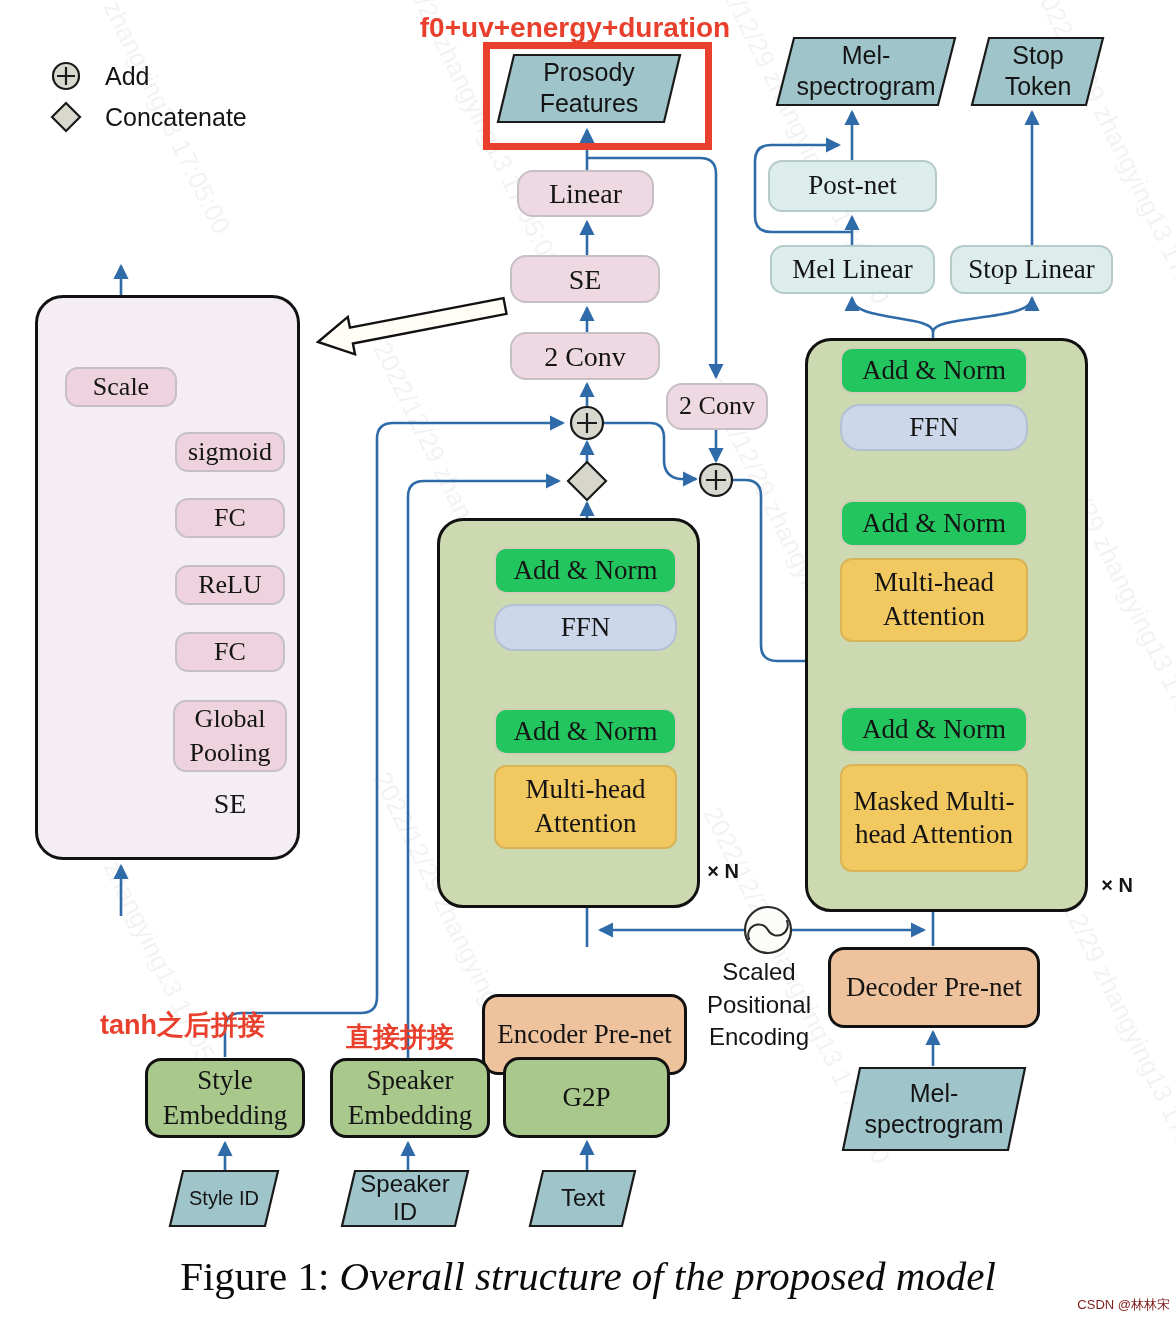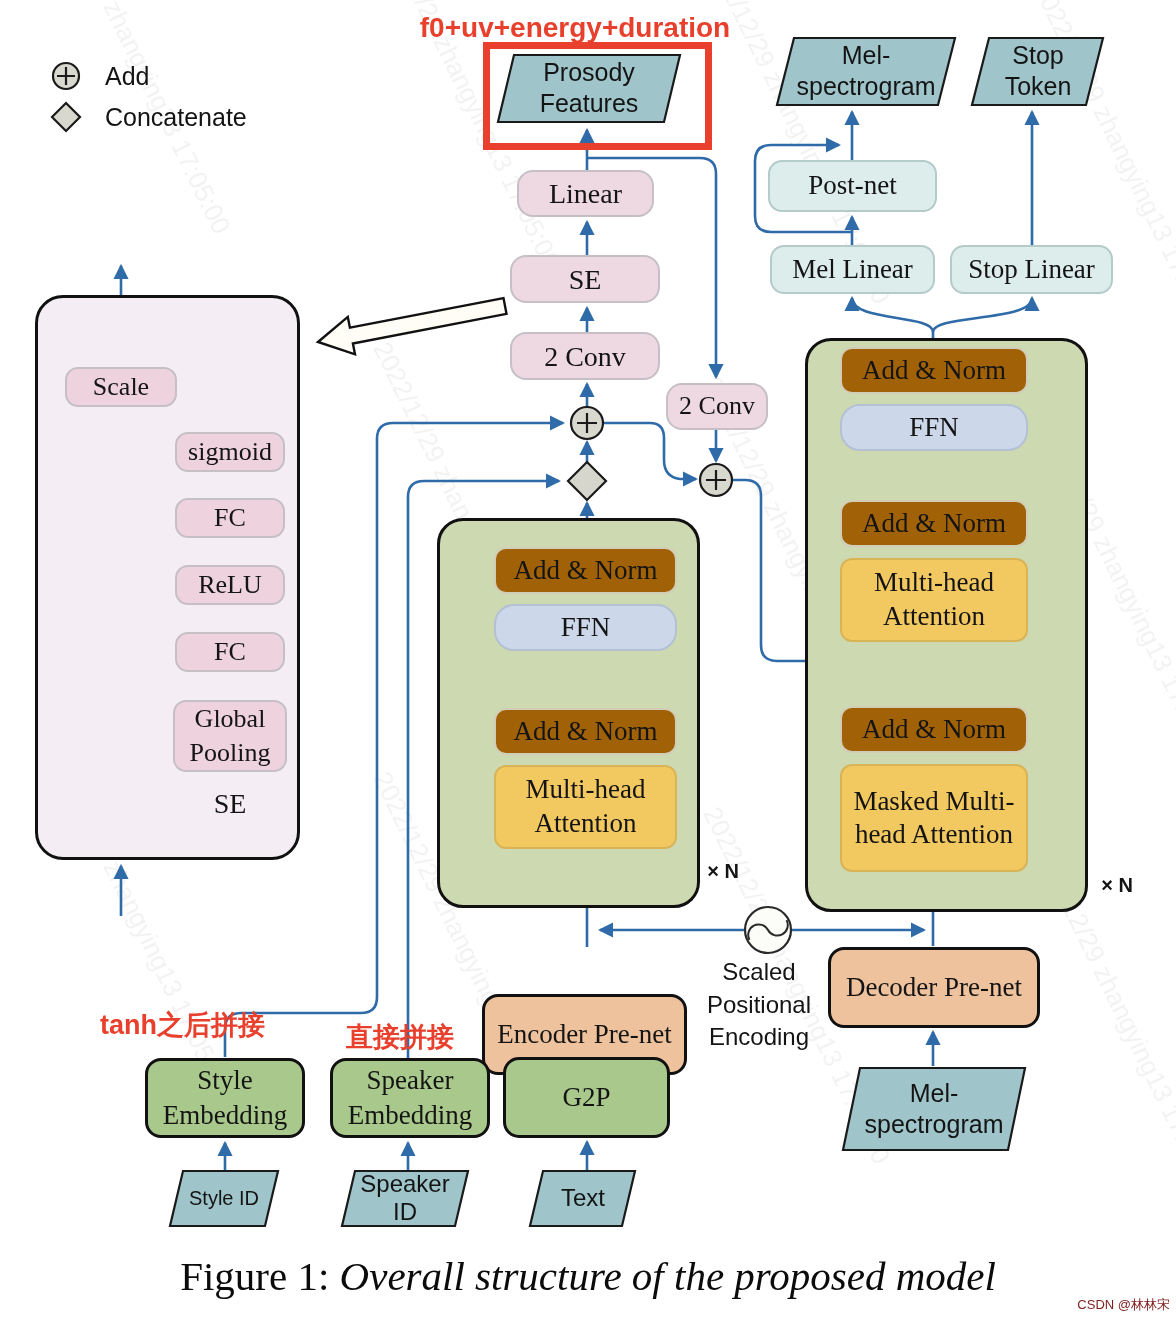--- a/index.html
+++ b/index.html
@@ -9,21 +9,21 @@
   .wm{position:absolute;font-family:"Liberation Sans","DejaVu Sans",sans-serif;font-size:26px;
       color:#c9c9c9;opacity:0.22;transform:rotate(64deg);white-space:nowrap;}
   svg#wiring{position:absolute;left:0;top:0;z-index:1;}
   .lbl{position:absolute;z-index:3;display:flex;align-items:center;justify-content:center;
        text-align:center;color:#141414;}
   .box{position:absolute;z-index:2;box-sizing:border-box;display:flex;align-items:center;
        justify-content:center;text-align:center;color:#141414;line-height:1.25;}
   .pink   {background:#eed9e2;border:2px solid #c6bfc6;border-radius:16px;font-size:28px;}
   .pinksm {background:#eed3de;border:2px solid #c6bfc6;border-radius:13px;font-size:26px;}
   .cyan   {background:#ddedec;border:2px solid #b5cbca;border-radius:14px;font-size:27px;}
-  .cream  {background:#a16207;border:2px solid #d2cdb6;border-radius:12px;font-size:27px;}
+  .cream  {background:#22c55e;border:2px solid #d2cdb6;border-radius:12px;font-size:27px;}
   .ffnbox {background:#ccd7e9;border:2px solid #b4c0d4;border-radius:20px;font-size:27px;}
   .yellow {background:#f2c860;border:2px solid #d9b457;border-radius:12px;font-size:27px;}
   .greenc {background:#cdd9b1;border:3px solid #111;border-radius:26px;}
   .lav    {background:#f4eef4;border:3.5px solid #111;border-radius:28px;}
   .orange {background:#eec29d;border:3.5px solid #111;border-radius:16px;font-size:27px;}
   .greenb {background:#a9c98c;border:3.5px solid #111;border-radius:16px;font-size:27px;}
   .sans{font-family:"Liberation Sans","DejaVu Sans",sans-serif;}
   .red{color:#e8402c;font-weight:bold;font-family:"Liberation Sans","DejaVu Sans",sans-serif;}
   #prosody-frame{position:absolute;left:483px;top:42px;width:229px;height:108px;
        border:7px solid #e8402c;box-sizing:border-box;z-index:2;}

